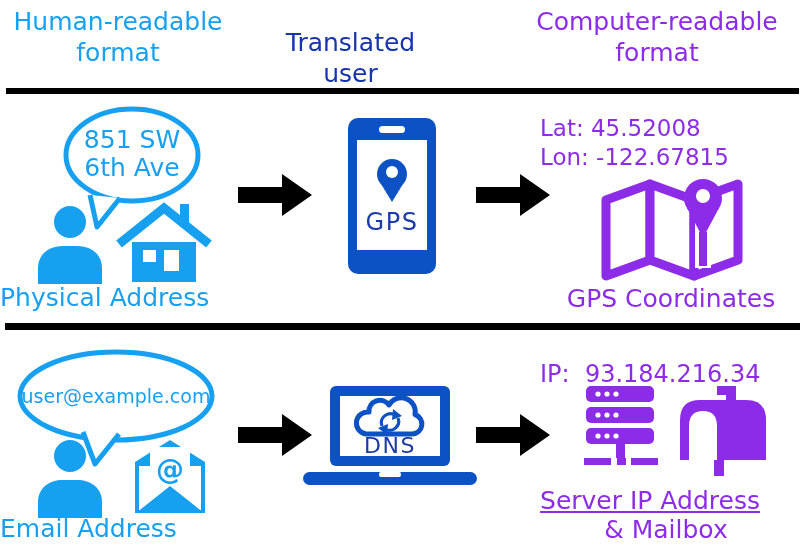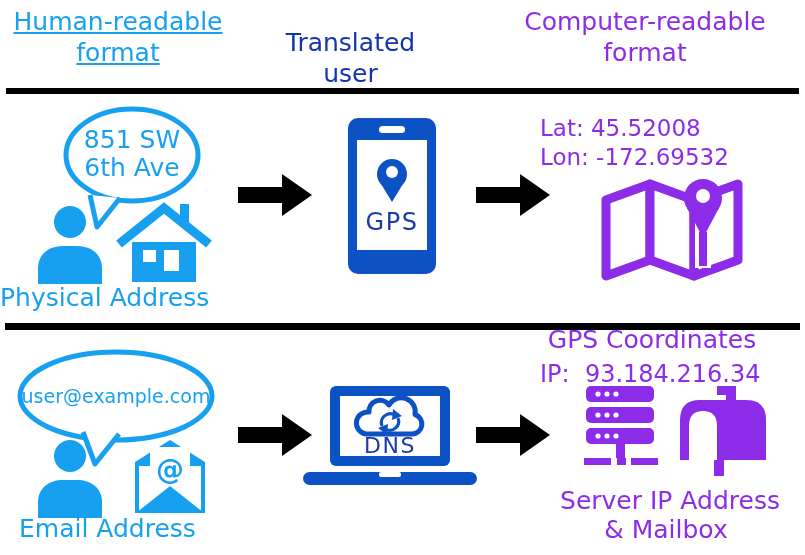--- a/index.html
+++ b/index.html
@@ -11,21 +11,21 @@
     --black:#000000;
   }
   html,body{margin:0;padding:0;}
   body{
     width:805px;height:555px;position:relative;background:#ffffff;
     font-family:"DejaVu Sans","Liberation Sans",sans-serif;
     overflow:hidden;
   }
   .abs{position:absolute;}
   .hdr{font-size:25px;line-height:31px;text-align:center;}
-  .hdr-blue{color:var(--blue);text-decoration:underline;}
+  .hdr-blue{color:var(--blue);}
   .hdr-navy{color:var(--navy);}
   .hdr-purple{color:var(--purple);}
   .divider{background:var(--black);height:7px;}
   .src-label{font-size:25px;color:var(--blue);text-align:left;}
   .res-label{font-size:25px;color:var(--purple);text-align:center;}
   .res-value{font-size:23px;color:var(--purple);white-space:pre;}
   svg{display:block;}
   .blue-fill{fill:var(--blue);}
   .purple-fill{fill:var(--purple);}
   .device-fill{fill:var(--device);}
@@ -33,21 +33,21 @@
   .bubble-stroke{fill:#ffffff;stroke:var(--blue);stroke-width:5;}
   .svg-label{fill:var(--screen-navy);font-family:"DejaVu Sans","Liberation Sans",sans-serif;}
 </style>
 </head>
 <body>
 
 <div class="abs hdr hdr-blue" style="left:2px;top:6px;width:232px;">Human-readable format</div>
 
 <div class="abs hdr hdr-navy" style="left:258px;top:27px;width:185px;">Translated user</div>
 
-<div class="abs hdr hdr-purple" style="left:524px;top:6px;width:242px;">Computer-readable format</div>
+<div class="abs hdr hdr-purple" style="left:536px;top:6px;width:242px;">Computer-readable format</div>
 
 <div class="abs divider" style="left:6px;top:88px;width:793px;height:6px;"></div>
 
 <svg class="abs" style="left:60px;top:103px;" width="150" height="130" viewBox="0 0 150 130">
   <ellipse class="bubble-stroke" cx="72" cy="52" rx="66" ry="46"></ellipse>
   <path class="bubble-stroke" d="M30,92 L37,124 L60,95" stroke-linejoin="round"></path>
   <text x="72" y="45" text-anchor="middle" font-size="25" fill="#18A0F0">851 SW</text>
   <text x="72" y="73" text-anchor="middle" font-size="25" fill="#18A0F0">6th Ave</text>
 </svg>
 
@@ -80,38 +80,38 @@
     <circle cx="44" cy="54" r="6" fill="#ffffff"></circle>
   </g>
   <text class="svg-label" x="44" y="112" text-anchor="middle" font-size="24" letter-spacing="1.5">GPS</text>
 </svg>
 
 <svg class="abs" style="left:476px;top:174px;" width="74" height="42" viewBox="0 0 74 42">
   <polygon class="arrow-fill" points="0,13 44,13 44,0 74,21 44,42 44,29 0,29"></polygon>
 </svg>
 
 <div class="abs res-value" style="left:540px;top:115px;width:258px;">Lat: 45.52008</div>
-<div class="abs res-value" style="left:540px;top:144px;width:258px;">Lon: -172.69532</div>
+<div class="abs res-value" style="left:540px;top:144px;width:258px;">Lon: -122.67815</div>
 
 <svg class="abs" style="left:598px;top:172px;" width="147" height="110" viewBox="0 0 147 110">
   <g fill="#ffffff" stroke="#8D2CE8" stroke-width="9" stroke-linejoin="round">
     <path d="M8,28 L52,12 L52,88 L8,104 Z"></path>
     <path d="M52,12 L96,28 L96,104 L52,88 Z"></path>
     <path d="M96,28 L140,12 L140,88 L96,104 Z"></path>
   </g>
   <rect x="97" y="48" width="16" height="48" fill="#ffffff"></rect>
   <g>
     <rect class="purple-fill" x="101" y="60" width="8" height="34"></rect>
     <circle class="purple-fill" cx="105" cy="26" r="19"></circle>
     <polygon class="purple-fill" points="89,36 121,36 105,66"></polygon>
     <circle cx="105" cy="24" r="7" fill="#ffffff"></circle>
   </g>
 </svg>
 
-<div class="abs res-label" style="left:527px;top:284px;width:250px;margin-top:41px;">GPS Coordinates</div>
+<div class="abs res-label" style="left:546px;top:284px;width:250px;">GPS Coordinates</div>
 
 <div class="abs divider" style="left:5px;top:323px;width:795px;"></div>
 
 <svg class="abs" style="left:15px;top:340px;" width="210" height="130" viewBox="0 0 210 130">
   <ellipse class="bubble-stroke" cx="101" cy="56" rx="96" ry="44"></ellipse>
   <path class="bubble-stroke" d="M68,92 L80,124 L104,94" stroke-linejoin="round"></path>
   <text x="101" y="63" text-anchor="middle" font-size="19" fill="#18A0F0">user@example.com</text>
 </svg>
 
 <svg class="abs" style="left:37px;top:440px;" width="66" height="78" viewBox="0 0 66 78">
@@ -121,21 +121,21 @@
 
 <svg class="abs" style="left:131px;top:436px;" width="76" height="78" viewBox="0 0 76 78">
   <polygon class="blue-fill" points="4,26 39,4 74,26"></polygon>
   <rect class="blue-fill" x="4" y="26" width="70" height="51"></rect>
   <rect x="8" y="30" width="62" height="44" fill="#ffffff"></rect>
   <rect x="19" y="11" width="40" height="41" fill="#ffffff"></rect>
   <text x="39" y="43" text-anchor="middle" font-size="28" font-weight="bold" fill="#18A0F0">@</text>
   <polygon class="blue-fill" points="5,77 73,77 39,50"></polygon>
 </svg>
 
-<div class="abs src-label" style="left:0px;top:514px;width:240px;margin-left:19px;">Email Address</div>
+<div class="abs src-label" style="left:0px;top:514px;width:240px;">Email Address</div>
 
 <svg class="abs" style="left:238px;top:414px;" width="74" height="42" viewBox="0 0 74 42">
   <polygon class="arrow-fill" points="0,13 44,13 44,0 74,21 44,42 44,29 0,29"></polygon>
 </svg>
 
 <svg class="abs" style="left:303px;top:386px;" width="174" height="100" viewBox="0 0 174 100">
   <rect class="device-fill" x="27" y="0" width="120" height="80" rx="6"></rect>
   <rect x="37" y="10" width="100" height="60" fill="#ffffff"></rect>
   <g>
     <path d="M63,48 L109,48 A10,10 0 0 0 112,28.5 A14,14 0 0 0 86,19 A11,11 0 0 0 66,26 A11,11 0 0 0 63,48 Z" fill="#ffffff" stroke="#0C52C4" stroke-width="5" stroke-linejoin="round"></path>
@@ -177,14 +177,14 @@
 </svg>
 
 <svg class="abs" style="left:676px;top:386px;" width="92" height="94" viewBox="0 0 92 94">
   <rect class="purple-fill" x="50" y="0" width="10" height="24"></rect>
   <rect class="purple-fill" x="41" y="0" width="10" height="9"></rect>
   <path class="purple-fill" d="M4,74 V34 Q4,14 24,14 H70 Q90,14 90,34 V74 Z"></path>
   <path d="M13,74 V40 Q13,25 27,25 Q41,25 41,40 V74 Z" fill="#ffffff"></path>
   <rect class="purple-fill" x="38" y="74" width="10" height="16"></rect>
 </svg>
 
-<div class="abs res-label" style="left:545px;top:486px;width:250px;">Server IP Address</div>
+<div class="abs res-label" style="left:525px;top:486px;width:250px;text-decoration:underline;">Server IP Address</div>
 <div class="abs res-label" style="left:541px;top:515px;width:250px;">&amp; Mailbox</div>
 
 </body></html>

